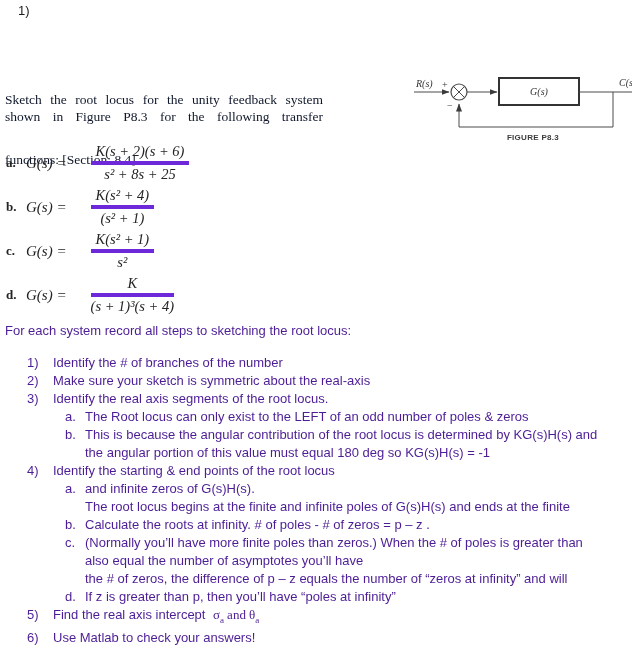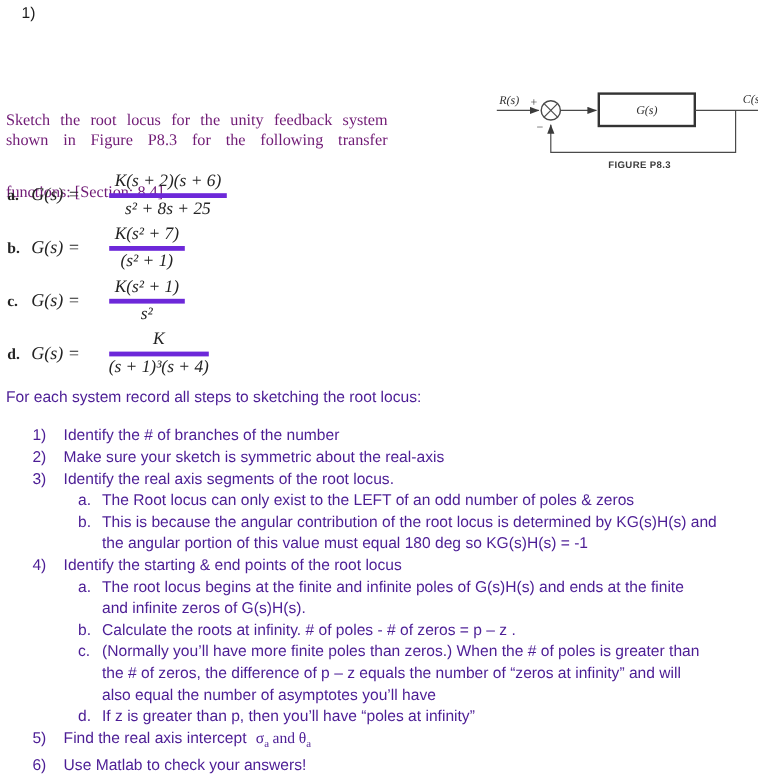--- a/index.html
+++ b/index.html
@@ -14,21 +14,21 @@
     overflow: hidden;
   }
   
   .hdr-num   { position: absolute; left: 18px; top: 3px;  font-size: 13px; }
   .hdr-title { position: absolute; left: 4px;  top: 20px; font-size: 13px; white-space: nowrap; }
 
   
   .problem {
     position: absolute; left: 5px; top: 91px; width: 318px;
     font-family: "Liberation Serif", serif;
-    font-size: 13.5px; line-height: 17px; color: #701a75;
+    font-size: 13.5px; line-height: 17px; color: #0f172a;
   }
   .jline { text-align: justify; text-align-last: justify; white-space: normal; }
   .jline.last { text-align-last: left; margin-top: 26px; }
 
   
   .tf { position: absolute; left: 6px; top: 143px; font-family: "Liberation Serif", serif; color: #242424; }
   .tf-row { display: flex; align-items: center; min-height: 36px; margin-bottom: 4px; }
   .tf-label { font-weight: bold; font-size: 13px; width: 20px; flex: none; }
   .tf-lhs  { font-style: italic; font-size: 15px; margin-right: 24px; white-space: nowrap; }
   .frac { display: inline-block; text-align: center; font-style: italic; font-size: 14.5px; line-height: 17px; }
@@ -75,21 +75,21 @@
       <span class="tf-lhs">G(s) =</span>
       <span class="frac">
         <span class="num">K(s + 2)(s + 6)</span>
         <span class="den">s² + 8s + 25</span>
       </span>
     </div>
     <div class="tf-row">
       <span class="tf-label">b.</span>
       <span class="tf-lhs">G(s) =</span>
       <span class="frac">
-        <span class="num">K(s² + 7)</span>
+        <span class="num">K(s² + 4)</span>
         <span class="den">(s² + 1)</span>
       </span>
     </div>
     <div class="tf-row">
       <span class="tf-label">c.</span>
       <span class="tf-lhs">G(s) =</span>
       <span class="frac">
         <span class="num">K(s² + 1)</span>
         <span class="den">s²</span>
       </span>
@@ -175,36 +175,36 @@
     </div>
 
     <div class="item">
       <span class="onum">4)</span>
       <div class="itext">
         <div class="ln">Identify the starting &amp; end points of the root locus</div>
         <div class="sublist">
           <div class="sitem">
             <span class="snum">a.</span>
             <div class="stext">
+              <div class="ln">and infinite zeros of G(s)H(s).</div>
               <div class="ln">The root locus begins at the finite and infinite poles of G(s)H(s) and ends at the finite</div>
-              <div class="ln">and infinite zeros of G(s)H(s).</div>
             </div>
           </div>
           <div class="sitem">
             <span class="snum">b.</span>
             <div class="stext">
               <div class="ln">Calculate the roots at infinity. # of poles - # of zeros = p – z .</div>
             </div>
           </div>
           <div class="sitem">
             <span class="snum">c.</span>
             <div class="stext">
               <div class="ln">(Normally you’ll have more finite poles than zeros.) When the # of poles is greater than</div>
+              <div class="ln">also equal the number of asymptotes you’ll have</div>
               <div class="ln">the # of zeros, the difference of p – z equals the number of “zeros at infinity” and will</div>
-              <div class="ln">also equal the number of asymptotes you’ll have</div>
             </div>
           </div>
           <div class="sitem">
             <span class="snum">d.</span>
             <div class="stext">
               <div class="ln">If z is greater than p, then you’ll have “poles at infinity”</div>
             </div>
           </div>
         </div>
       </div>

